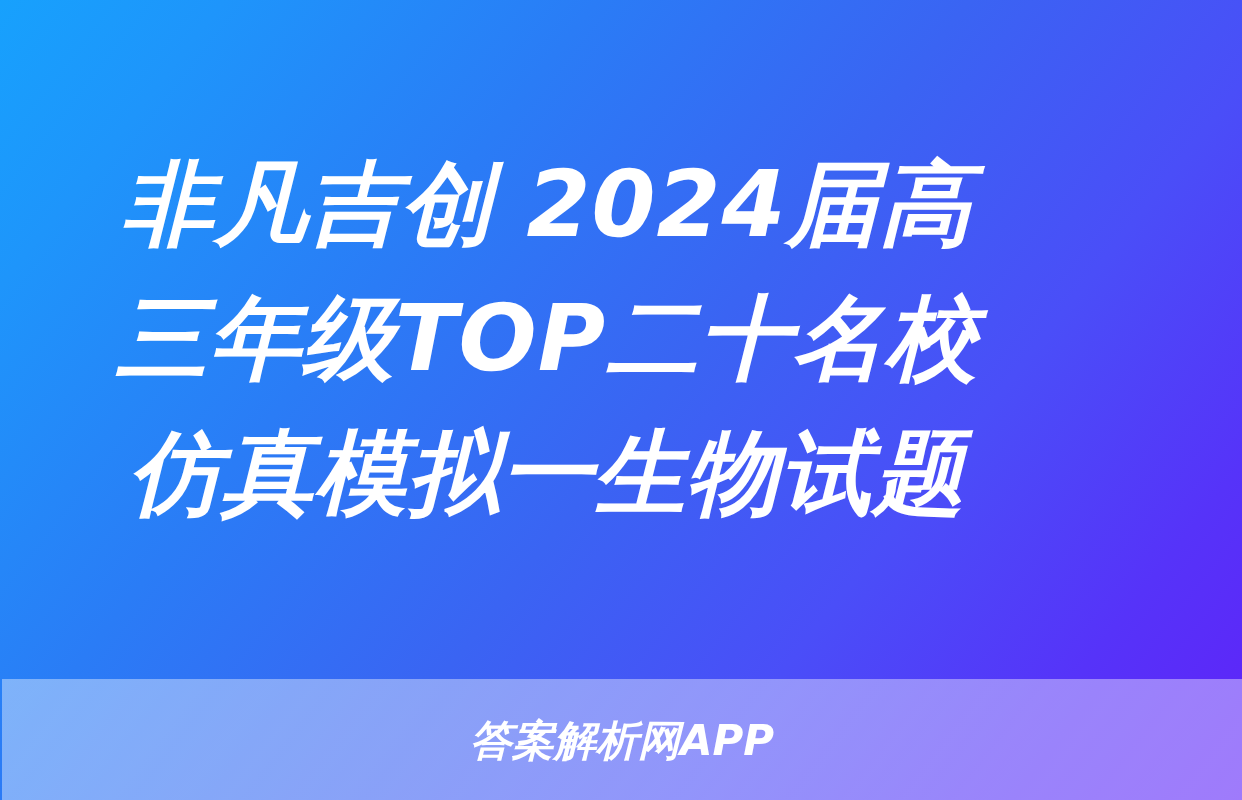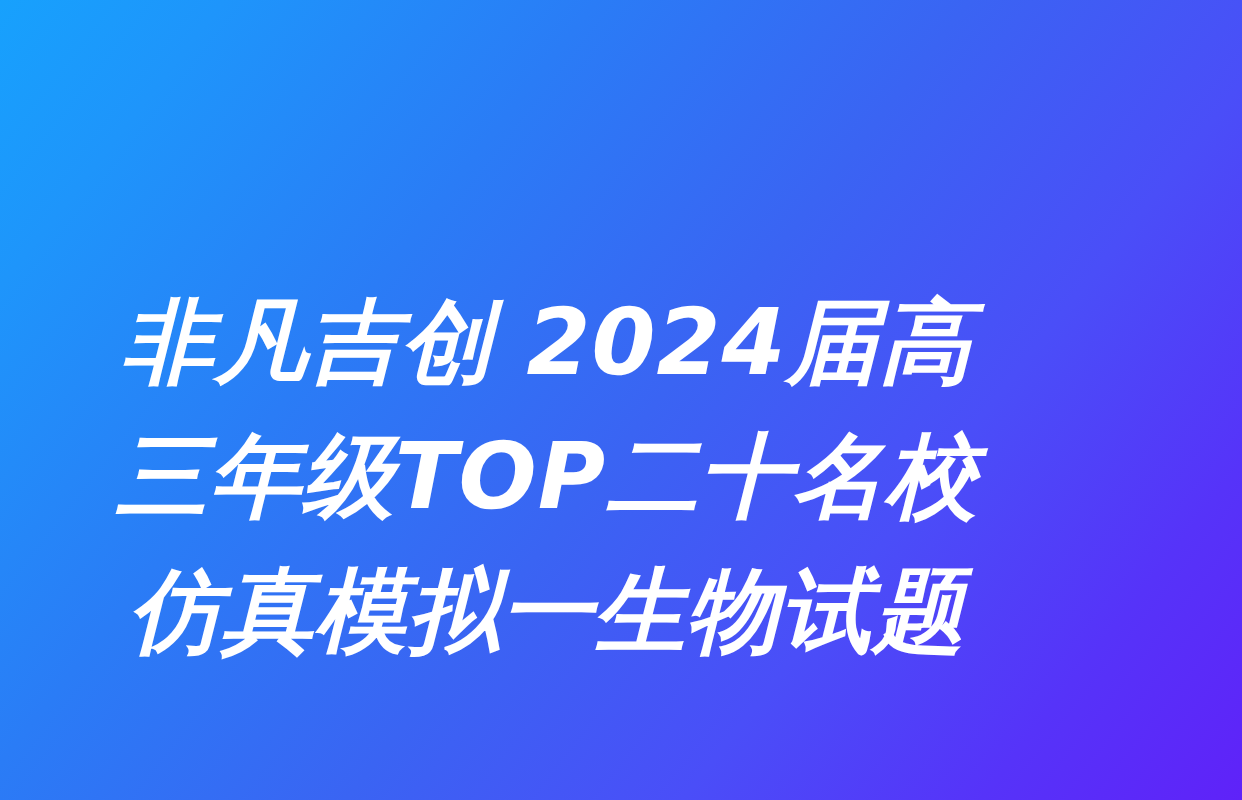--- a/index.html
+++ b/index.html
@@ -33,21 +33,21 @@
   
   .title-block {
     position: absolute;
     left: 0;
     top: 0;
     width: 1094px;
     height: 679px;
     display: flex;
     flex-direction: column;
     align-items: center;
-    justify-content: flex-end;
+    justify-content: center;
     box-sizing: border-box;
     padding: 0 78px;
   }
 
   .title {
     margin: 0;
     color: #ffffff;
     font-family: "DejaVu Sans", "Liberation Sans", sans-serif;
     font-size: 92px;
     font-weight: 700;
@@ -92,14 +92,17 @@
 </style>
 </head>
 <body>
 
 <div class="cover">
 
   <div class="title-block">
     <h1 class="title">非凡吉创 2024届高三年级TOP二十名校仿真模拟一生物试题</h1>
   </div>
 
+  <div class="footer-band">
+    <div class="footer-text">答案解析网APP</div>
+  </div>
 
 </div>
 
 </body></html>

